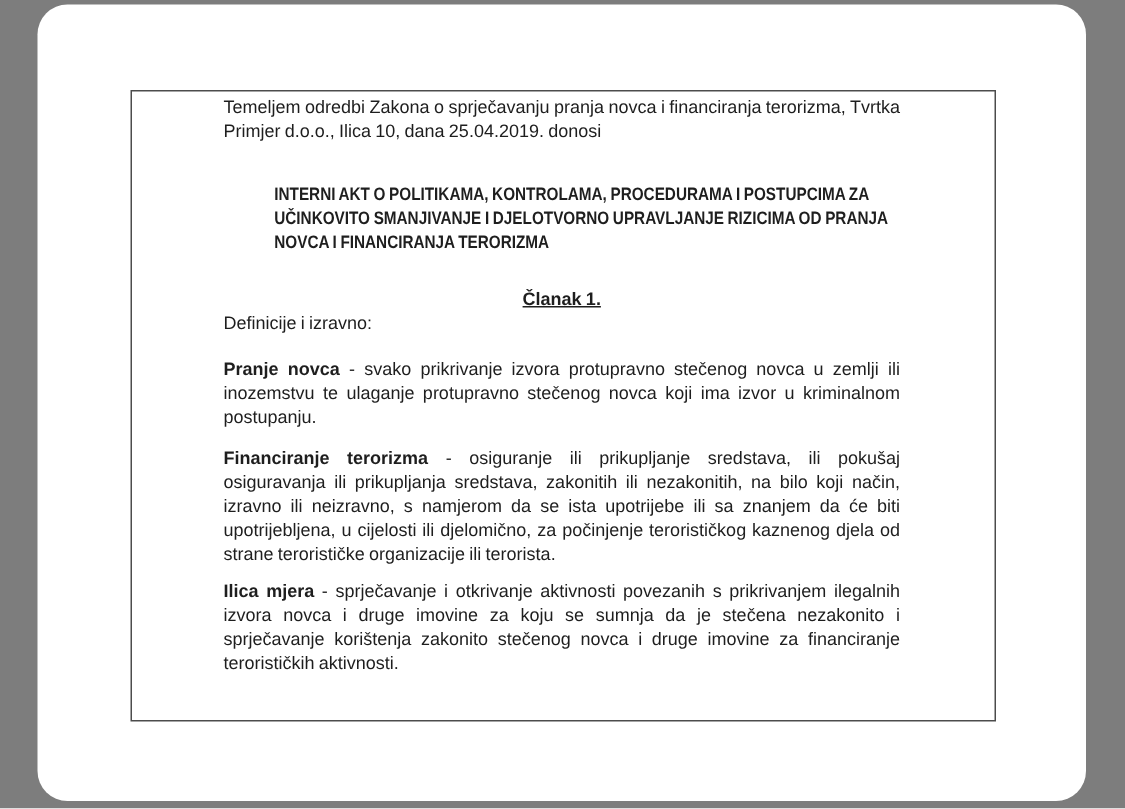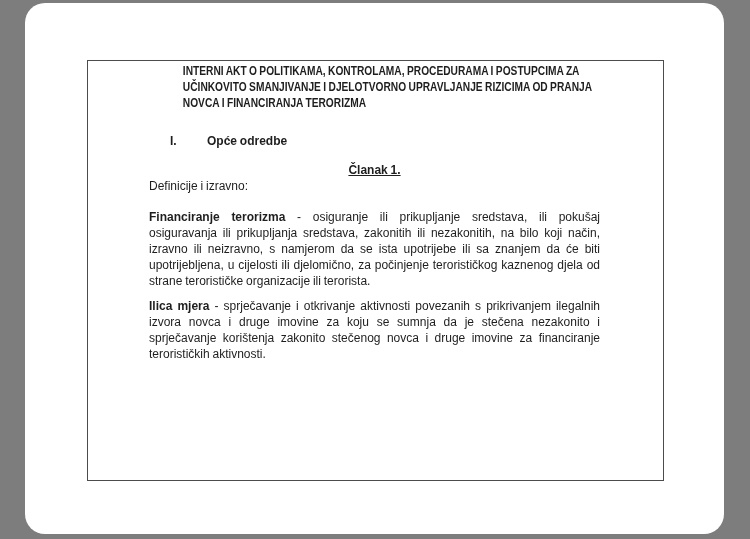--- a/index.html
+++ b/index.html
@@ -85,35 +85,34 @@
   }
   .para b { font-weight: bold; }
 </style>
 </head>
 <body>
 
 <div class="backdrop">
   <div class="card">
     <div class="page">
 
+      <p class="intro">Temeljem odredbi Zakona o sprječavanju pranja novca i financiranja terorizma, Tvrtka Primjer d.o.o., Ilica 10, dana 25.04.2019. donosi</p>
 
       <div class="title">
         <div class="title-line">INTERNI AKT O POLITIKAMA, KONTROLAMA, PROCEDURAMA I POSTUPCIMA ZA</div>
         <div class="title-line">UČINKOVITO SMANJIVANJE I DJELOTVORNO UPRAVLJANJE RIZICIMA OD PRANJA</div>
         <div class="title-line">NOVCA I FINANCIRANJA TERORIZMA</div>
       </div>
 
-      <div class="section">
-        <span class="sec-num">I.</span><span class="sec-label">Opće odredbe</span>
-      </div>
 
       <p class="article">Članak 1.</p>
 
       <p class="deflabel">Definicije i izravno:</p>
 
+      <p class="para"><b>Pranje novca</b><span> - svako prikrivanje izvora protupravno stečenog novca u zemlji ili inozemstvu te ulaganje protupravno stečenog novca koji ima izvor u kriminalnom postupanju.</span></p>
 
       <p class="para"><b>Financiranje terorizma</b><span> - osiguranje ili prikupljanje sredstava, ili pokušaj osiguravanja ili prikupljanja sredstava, zakonitih ili nezakonitih, na bilo koji način, izravno ili neizravno, s namjerom da se ista upotrijebe ili sa znanjem da će biti upotrijebljena, u cijelosti ili djelomično, za počinjenje terorističkog kaznenog djela od strane terorističke organizacije ili terorista.</span></p>
 
       <p class="para last"><b>Ilica mjera</b><span> - sprječavanje i otkrivanje aktivnosti povezanih s prikrivanjem ilegalnih izvora novca i druge imovine za koju se sumnja da je stečena nezakonito i sprječavanje korištenja zakonito stečenog novca i druge imovine za financiranje terorističkih aktivnosti.</span></p>
 
     </div>
   </div>
 </div>
 
 </body></html>

